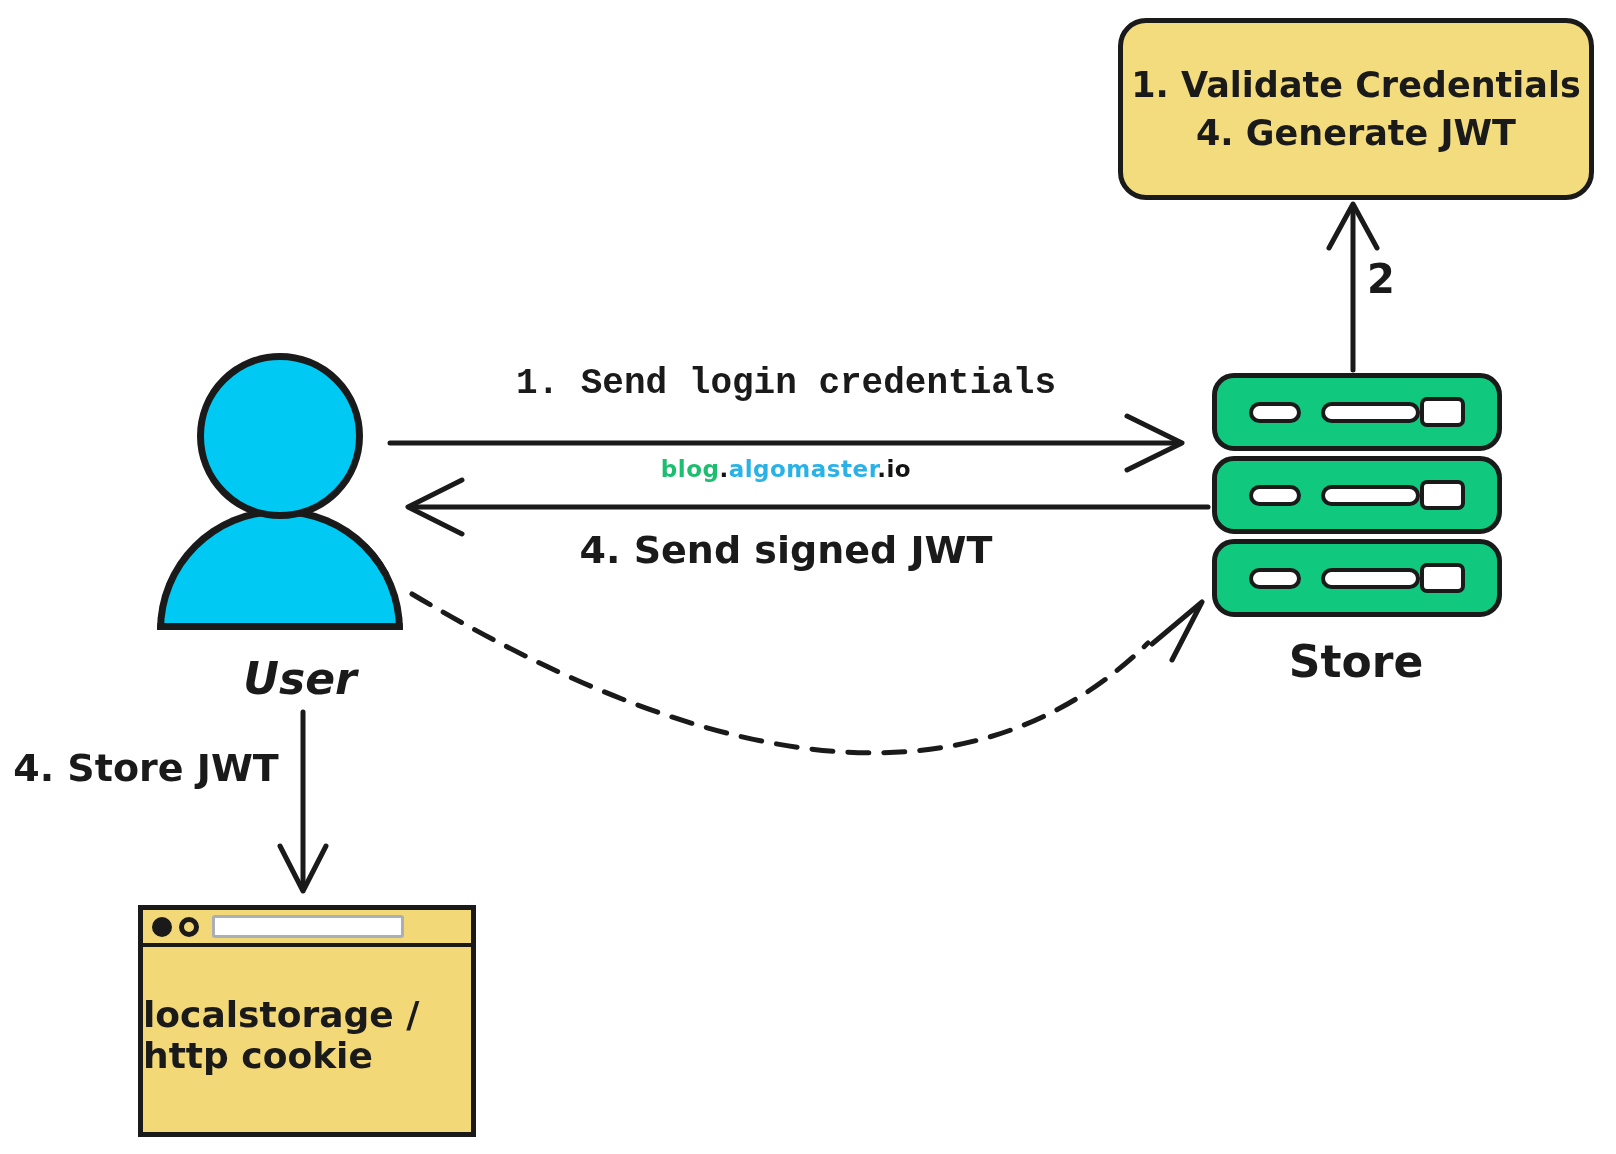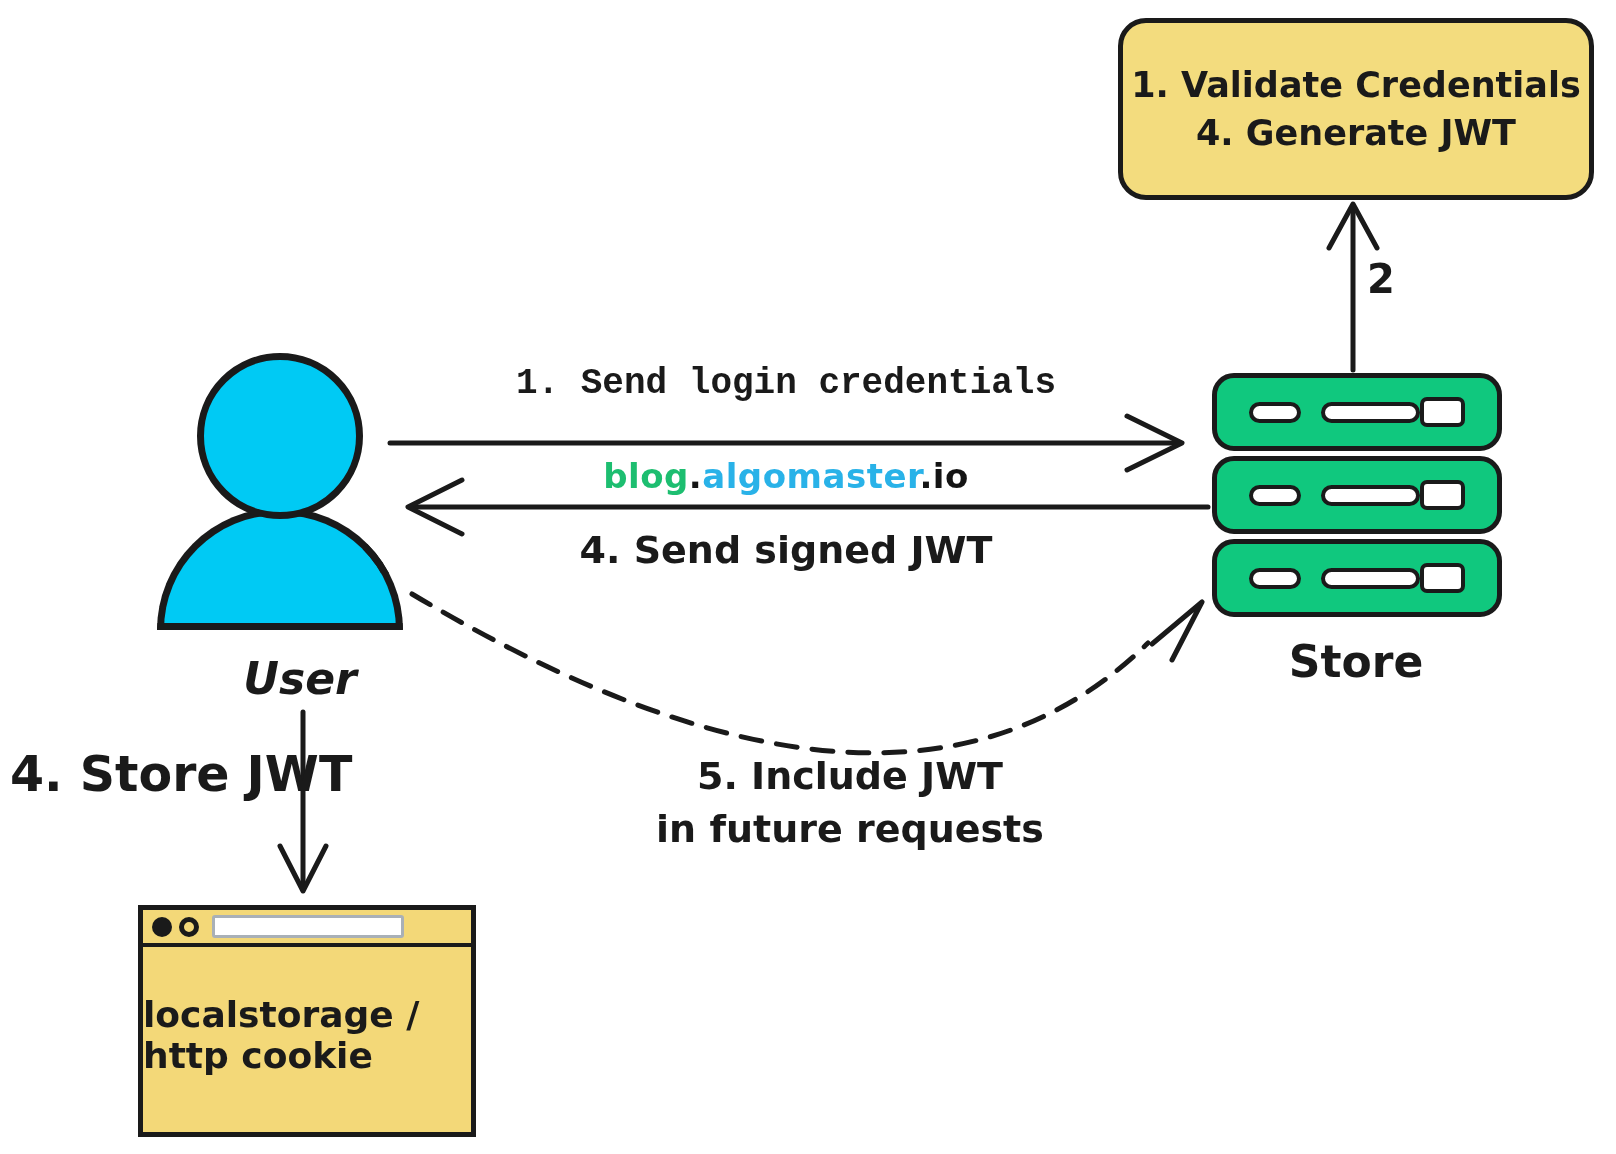--- a/index.html
+++ b/index.html
@@ -29,31 +29,31 @@
   .lbl {
     position: absolute;
     font-weight: 700;
     text-align: center;
     white-space: nowrap;
     color: #1a1a1a;
   }
   .lbl-step1   { left: 390px;  top: 363px;  width: 792px; font-size: 36px; font-family: Liberation Mono, monospace; }
   .lbl-step3   { left: 390px;  top: 528px;  width: 792px; font-size: 38px; }
   .lbl-step2   { left: 1367px; top: 256px;  font-size: 40px; }
-  .lbl-step4   { left: 10px;   top: 746px;  width: 272px; font-size: 49px; }
+  .lbl-step4   { left: 10px;   top: 746px;  width: 272px; font-size: 38px; }
   .lbl-step5   { left: 590px;  top: 750px;  width: 520px; font-size: 38px; line-height: 1.4; }
   .lbl-user    { left: 172px;  top: 653px;  width: 256px; font-size: 44px; font-style: italic; }
   .lbl-server  { left: 1208px; top: 636px;  width: 296px; font-size: 44px; }
 
   
   .watermark {
     position: absolute;
     left: 390px; top: 456px; width: 792px;
     text-align: center;
-    font-size: 34px;
+    font-size: 23px;
     font-weight: 800;
     letter-spacing: 0.5px;
     white-space: nowrap;
   }
   .wm-green { color: #1DBE70; }
   .wm-blue  { color: #29B2E8; }
   .wm-ink   { color: #141414; }
 
   
   .validate-box {
@@ -200,24 +200,20 @@
 
   <div class="validate-box">
     <div class="line">1. Validate Credentials</div>
     <div class="line">4. Generate JWT</div>
   </div>
 
   <div class="lbl lbl-step2">2</div>
   <div class="lbl lbl-step1">1. Send login credentials</div>
   <div class="lbl lbl-step3">4. Send signed JWT</div>
   <div class="lbl lbl-step4">4. Store JWT</div>
-  <div class="lbl lbl-step5">
-    <div>5. Include JWT</div>
-    <div>in future requests</div>
-  </div>
 
   <div class="watermark"><span class="wm-green">blog</span><span class="wm-ink">.</span><span class="wm-blue">algomaster</span><span class="wm-ink">.</span><span class="wm-ink">io</span></div>
 
   <div class="server">
     <div class="server-row">
       <span class="pill pill-s"></span>
       <span class="pill pill-l"></span>
       <span class="port"></span>
     </div>
     <div class="server-row">

